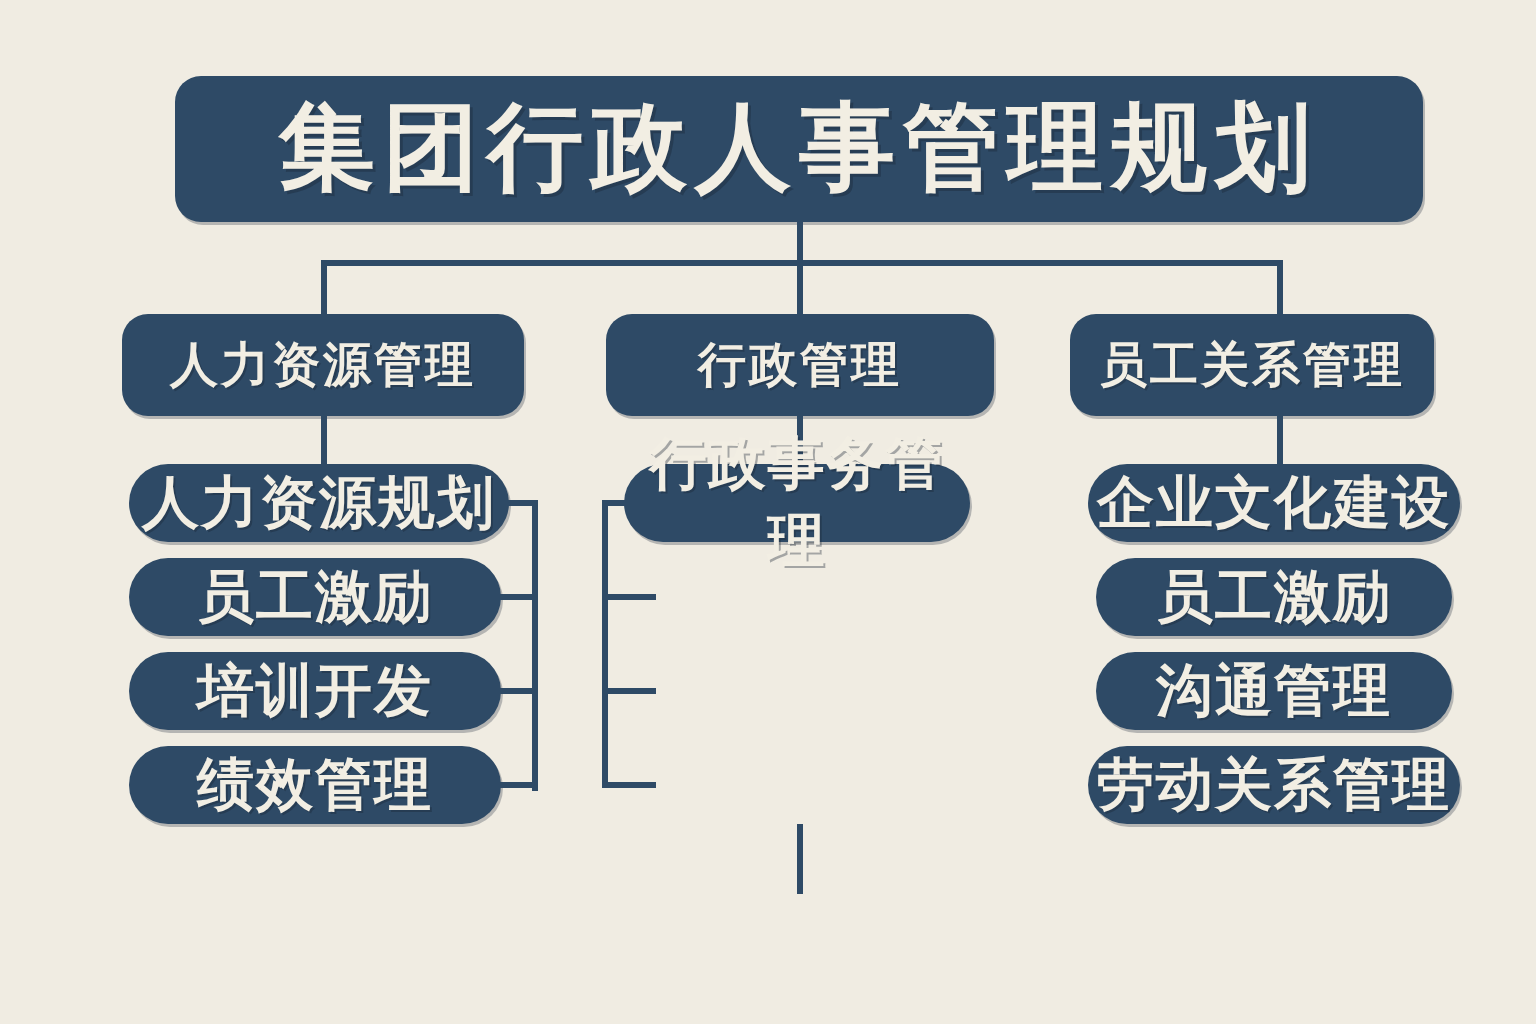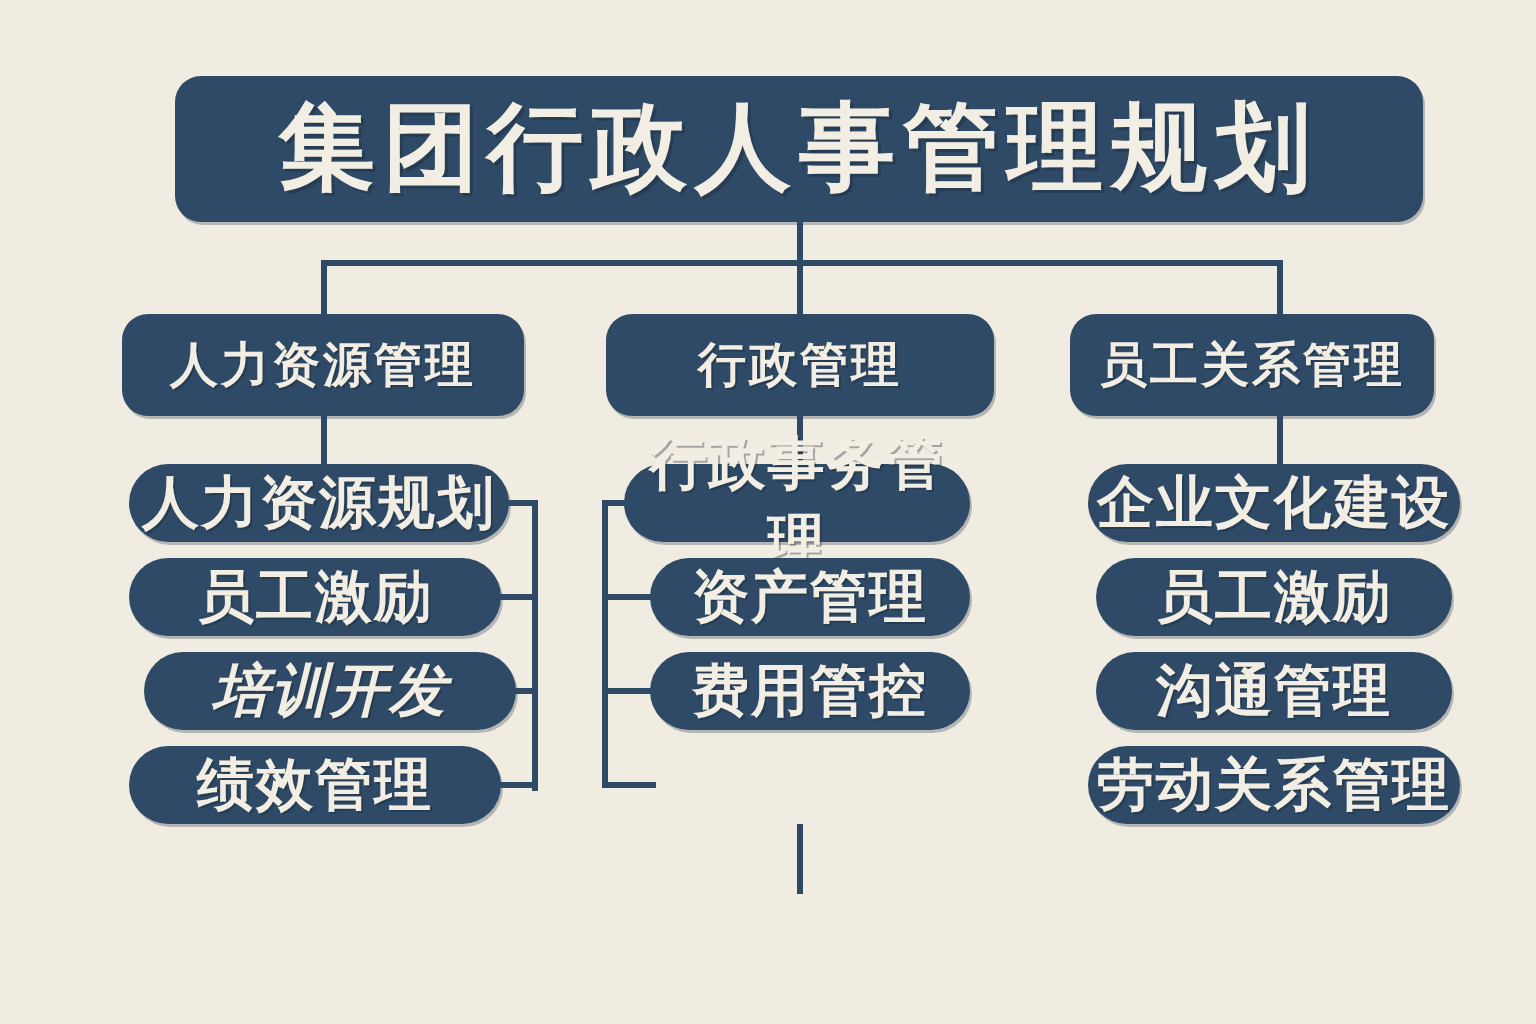--- a/index.html
+++ b/index.html
@@ -73,32 +73,30 @@
   <div class="node branch-node" style="left:90px;top:282px;width:402px;height:102px;">人力资源管理</div>
   <div class="node branch-node" style="left:574px;top:282px;width:388px;height:102px;">行政管理</div>
   <div class="node branch-node" style="left:1038px;top:282px;width:364px;height:102px;font-family:Liberation Mono, monospace;">员工关系管理</div>
 
   <div class="line" style="left:289px;top:384px;width:6px;height:48px;"></div>
   <div class="line" style="left:765px;top:384px;width:6px;height:48px;"></div>
   <div class="line" style="left:1245px;top:384px;width:6px;height:48px;"></div>
 
   <div class="node pill-node" style="left:97px;top:432px;width:380px;height:78px;">人力资源规划</div>
   <div class="node pill-node" style="left:97px;top:526px;width:372px;height:78px;">员工激励</div>
-  <div class="node pill-node" style="left:112px;top:620px;width:372px;height:78px;font-style:italic;">培训开发</div>
+  <div class="node pill-node" style="left:97px;top:620px;width:372px;height:78px;">培训开发</div>
   <div class="node pill-node" style="left:97px;top:714px;width:372px;height:78px;">绩效管理</div>
 
   <div class="line" style="left:500px;top:468px;width:6px;height:291px;"></div>
   <div class="line" style="left:466px;top:468px;width:40px;height:6px;"></div>
   <div class="line" style="left:462px;top:562px;width:44px;height:6px;"></div>
   <div class="line" style="left:462px;top:656px;width:44px;height:6px;"></div>
   <div class="line" style="left:462px;top:750px;width:44px;height:6px;"></div>
 
   <div class="node pill-node" style="left:592px;top:432px;width:346px;height:78px;">行政事务管理</div>
-  <div class="node pill-node" style="left:618px;top:526px;width:320px;height:78px;">资产管理</div>
-  <div class="node pill-node" style="left:618px;top:620px;width:320px;height:78px;">费用管控</div>
 
   <div class="line" style="left:570px;top:468px;width:6px;height:288px;"></div>
   <div class="line" style="left:570px;top:468px;width:30px;height:6px;"></div>
   <div class="line" style="left:570px;top:562px;width:54px;height:6px;"></div>
   <div class="line" style="left:570px;top:656px;width:54px;height:6px;"></div>
   <div class="line" style="left:570px;top:750px;width:54px;height:6px;"></div>
 
   <div class="node pill-node" style="left:1056px;top:432px;width:372px;height:78px;">企业文化建设</div>
   <div class="node pill-node" style="left:1064px;top:526px;width:356px;height:78px;font-family:Liberation Serif, serif;">员工激励</div>
   <div class="node pill-node" style="left:1064px;top:620px;width:356px;height:78px;">沟通管理</div>

